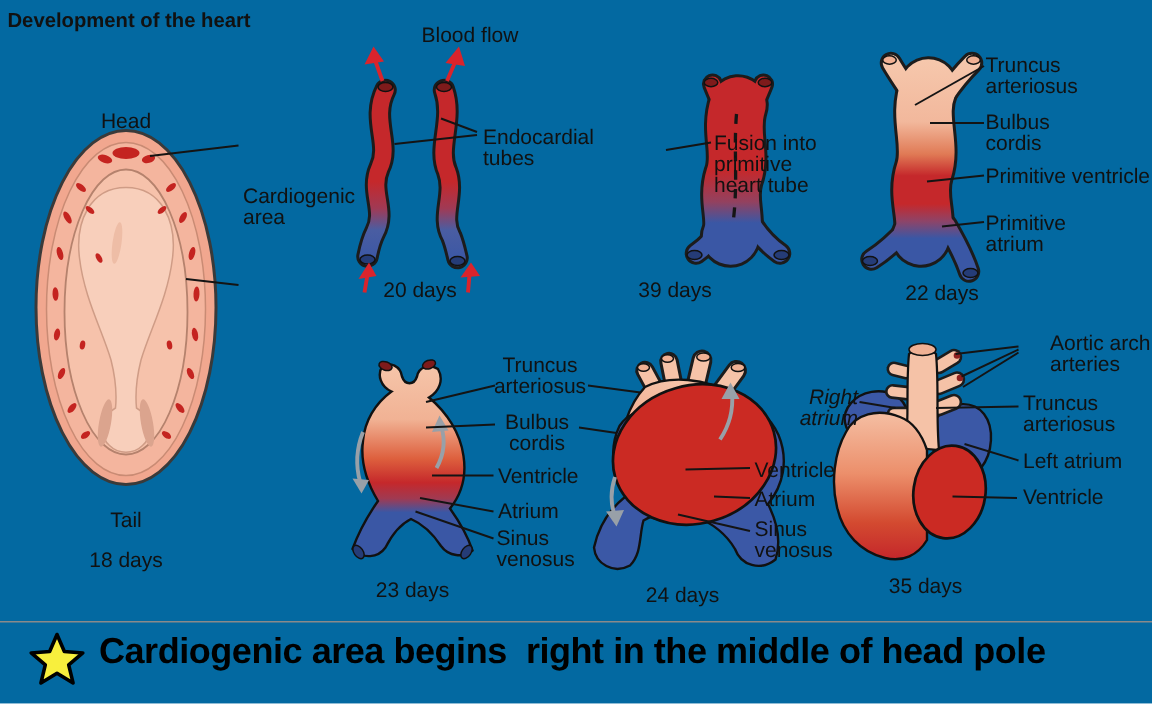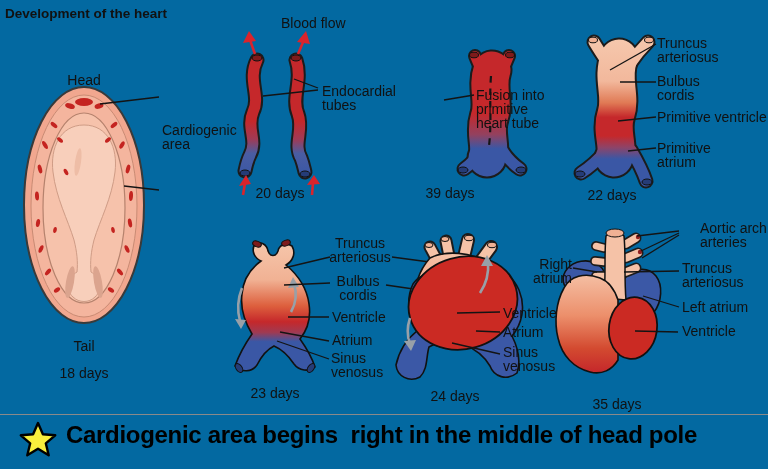--- a/index.html
+++ b/index.html
@@ -2,21 +2,21 @@
 <html><head>
 <meta charset="utf-8">
 <style>
   html,body{margin:0;padding:0;background:#fff;}
   #canvas{position:relative;width:768px;height:469px;background:#0369a1;overflow:hidden;
           font-family:"Liberation Sans",sans-serif;color:#111;}
   #art{position:absolute;left:0;top:0;width:768px;height:469px;}
   .lbl{position:absolute;font-size:14px;line-height:14px;color:#111;}
   .ctr{text-align:center;}
   .nw{white-space:nowrap;}
-  .rt{text-align:right;}
+  .rt{text-align:right;font-style:italic;}
   #title{position:absolute;left:5px;top:6px;font-size:13.5px;font-weight:700;color:#111;}
   #banner-line{position:absolute;left:0;top:414px;width:768px;border-top:1.5px solid #8a8a8a;}
   #banner{position:absolute;left:66px;top:421px;width:715px;font-size:24px;font-weight:700;
           letter-spacing:-0.3px;color:#000;white-space:pre;}
   #star{position:absolute;left:19px;top:420px;width:38px;height:38px;}
 </style>
 </head>
 <body>
 
 <div id="canvas">
@@ -266,40 +266,40 @@
 <div class="lbl" style="left:322px;top:84px;width:82px;">Endocardial tubes</div>
 <div class="lbl ctr" style="left:250px;top:186px;width:60px;">20 days</div>
 
 <div class="lbl" style="left:476px;top:88px;width:70px;">Fusion into primitive heart tube</div>
 <div class="lbl ctr" style="left:420px;top:186px;width:60px;">39 days</div>
 
 <div class="lbl" style="left:657px;top:36px;width:76px;">Truncus arteriosus</div>
 <div class="lbl" style="left:657px;top:74px;width:55px;">Bulbus cordis</div>
 <div class="lbl nw" style="left:657px;top:110px;">Primitive ventricle</div>
 <div class="lbl" style="left:657px;top:141px;width:62px;">Primitive atrium</div>
-<div class="lbl ctr" style="left:582px;top:188px;width:60px;">22 days</div>
+<div class="lbl ctr" style="left:598px;top:188px;width:60px;">22 days</div>
 
 <div class="lbl ctr" style="left:322px;top:236px;width:76px;">Truncus arteriosus</div>
 <div class="lbl ctr" style="left:328px;top:274px;width:60px;">Bulbus cordis</div>
 <div class="lbl nw" style="left:332px;top:310px;">Ventricle</div>
 <div class="lbl nw" style="left:332px;top:333px;">Atrium</div>
 <div class="lbl" style="left:331px;top:351px;width:58px;">Sinus venosus</div>
 <div class="lbl ctr" style="left:245px;top:386px;width:60px;">23 days</div>
 
 <div class="lbl nw" style="left:503px;top:306px;">Ventricle</div>
 <div class="lbl nw" style="left:503px;top:325px;">Atrium</div>
 <div class="lbl" style="left:503px;top:345px;width:58px;">Sinus venosus</div>
 <div class="lbl ctr" style="left:425px;top:389px;width:60px;">24 days</div>
 
 <div class="lbl rt" style="left:526px;top:257px;width:46px;">Right atrium</div>
 <div class="lbl" style="left:700px;top:221px;width:72px;">Aortic arch arteries</div>
 <div class="lbl" style="left:682px;top:261px;width:76px;">Truncus arteriosus</div>
 <div class="lbl nw" style="left:682px;top:300px;">Left atrium</div>
 <div class="lbl nw" style="left:682px;top:324px;">Ventricle</div>
-<div class="lbl ctr" style="left:587px;top:397px;width:60px;">35 days</div>
+<div class="lbl ctr" style="left:587px;top:383px;width:60px;">35 days</div>
 
 <div id="banner-line"></div>
 <svg id="star" viewBox="0 0 38 38" xmlns="http://www.w3.org/2000/svg">
   <polygon points="19,3 23.9,14.3 36.2,15.3 26.8,23.3 29.7,35.3 19,28.8 8.3,35.3 11.2,23.3 1.8,15.3 14.1,14.3" fill="#f8ef3d" stroke="#000" stroke-width="2.4" stroke-linejoin="round"></polygon>
 </svg>
 <div id="banner">Cardiogenic area begins  right in the middle of head pole</div>
 
 </div>
 
 </body></html>

